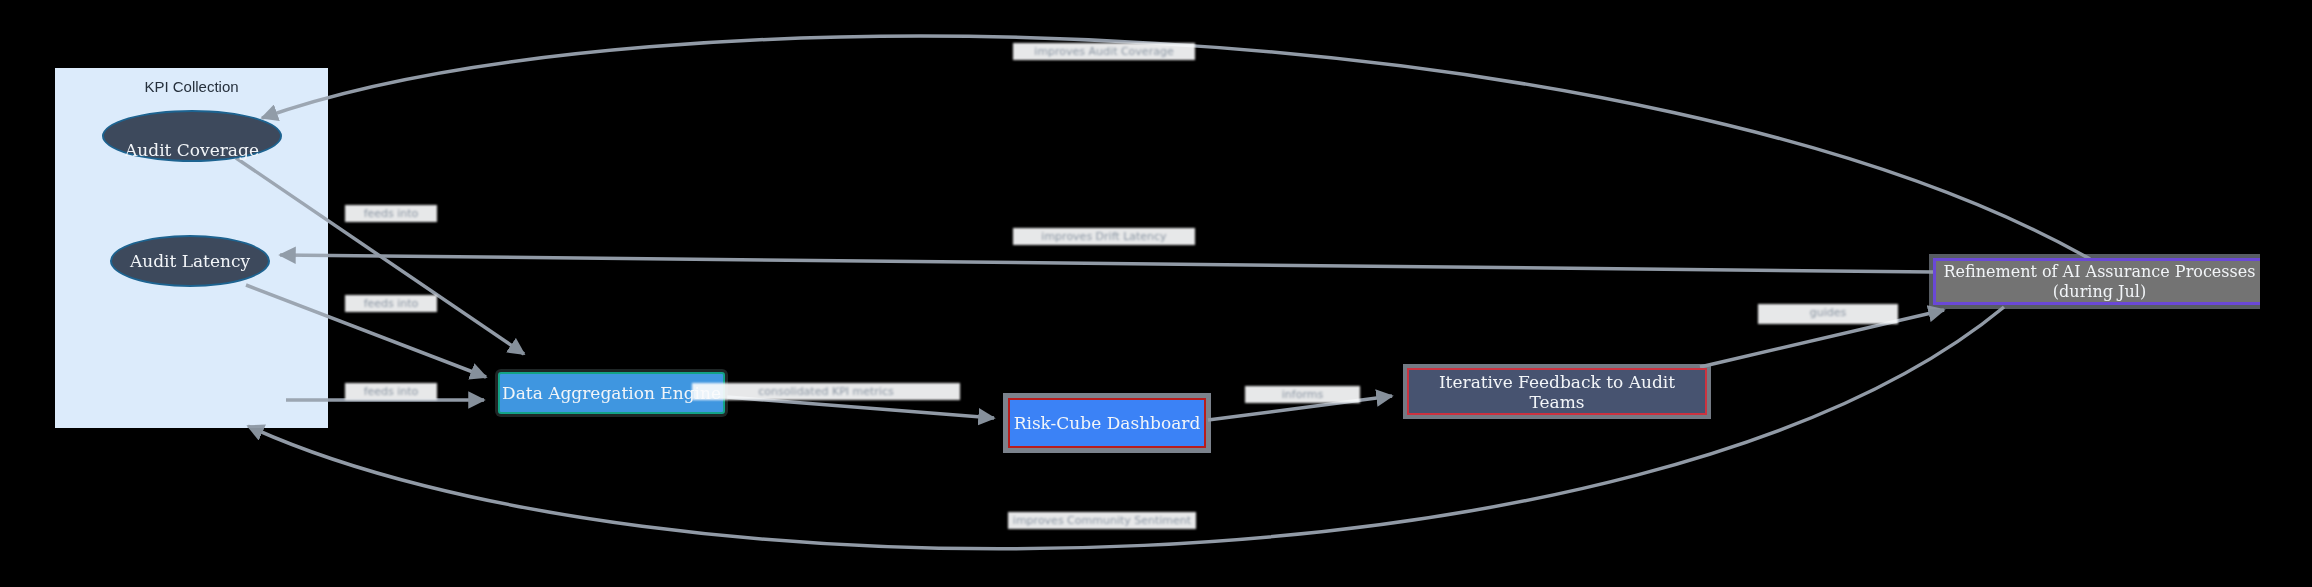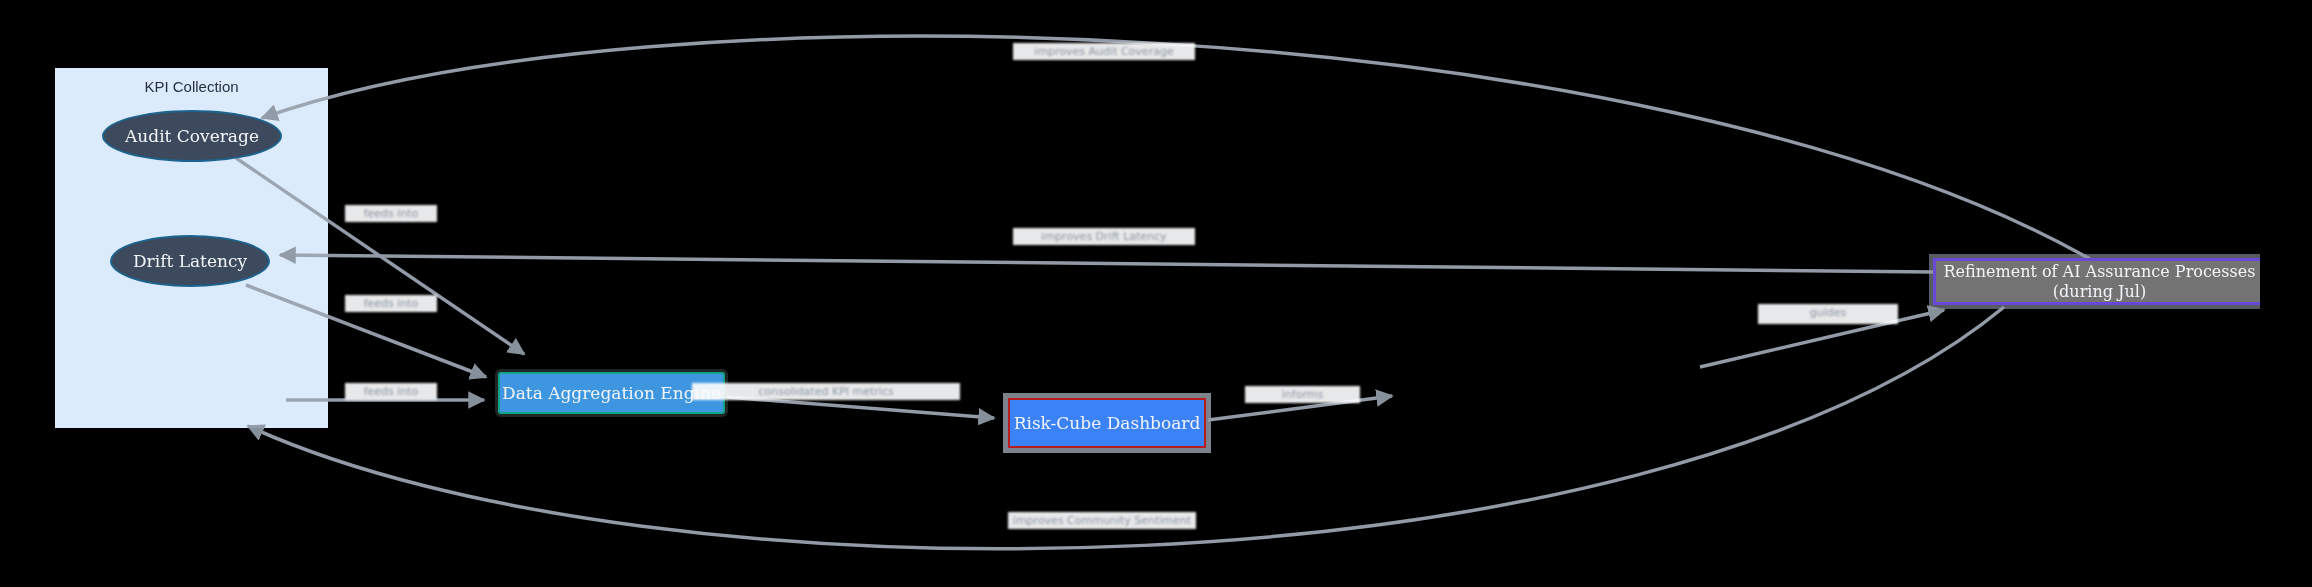--- a/index.html
+++ b/index.html
@@ -47,37 +47,40 @@
       <path d="M 286,400 L 484,400" marker-end="url(#arrow)"></path>
       <path d="M 727,397 L 994,418" marker-end="url(#arrow)"></path>
       <path d="M 1208,420 L 1392,396" marker-end="url(#arrow)"></path>
       <path d="M 1700,367 L 1944,310" marker-end="url(#arrow)"></path>
       <path d="M 2090,259 C 1650,10 650,-20 262,118" marker-end="url(#arrow)"></path>
       <path d="M 1934,272 L 280,255" marker-end="url(#arrow)"></path>
       <path d="M 2004,307 C 1650,600 650,610 248,426" marker-end="url(#arrow)"></path>
     </g>
   </svg>
 
-  <div class="node ellipse" style="left:102px;top:110px;width:180px;height:52px;">
+  <div class="node ellipse" style="left:102px;top:110px;width:180px;height:52px;align-items:flex-end;">
     <span>Audit Coverage</span>
   </div>
 
   <div class="node ellipse" style="left:110px;top:235px;width:160px;height:52px;">
-    <span>Drift Latency</span>
+    <span>Audit Latency</span>
   </div>
 
 
   <div class="node rect n-dae" style="left:498px;top:372px;width:227px;height:42px;">
     <span>Data Aggregation Engine</span>
   </div>
 
   <div class="node rect n-risk" style="left:1008px;top:398px;width:198px;height:50px;">
     <span>Risk-Cube Dashboard</span>
   </div>
 
+  <div class="node rect n-iter" style="left:1407px;top:368px;width:300px;height:47px;">
+    <span>Iterative Feedback to Audit Teams</span>
+  </div>
 
   <div class="node rect n-refine" style="left:1933px;top:258px;width:333px;height:47px;">
     <span>Refinement of AI Assurance Processes</span>
     <span>(during Jul)</span>
   </div>
 
   <div class="edge-label" style="left:345px;top:205px;width:92px;height:17px;">feeds into</div>
   <div class="edge-label" style="left:345px;top:295px;width:92px;height:17px;">feeds into</div>
   <div class="edge-label" style="left:345px;top:383px;width:92px;height:17px;">feeds into</div>
   <div class="edge-label" style="left:692px;top:383px;width:268px;height:17px;">consolidated KPI metrics</div>

